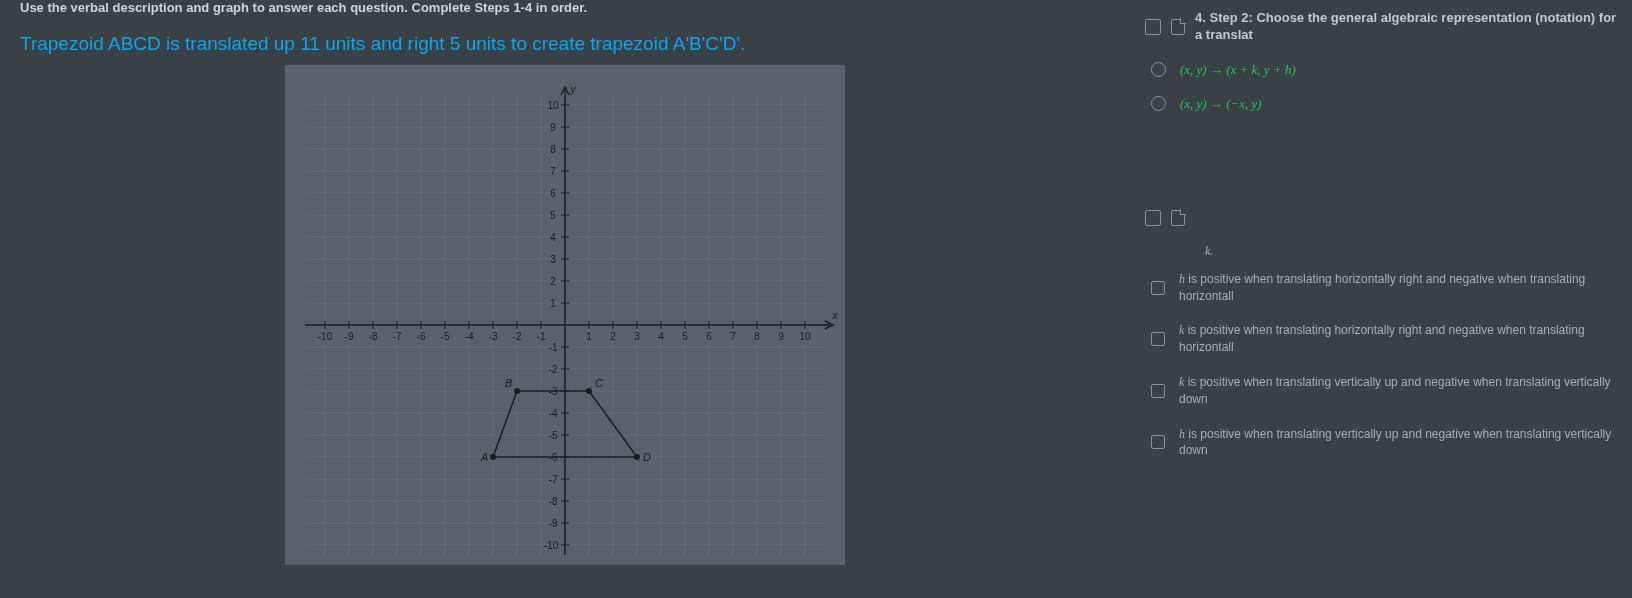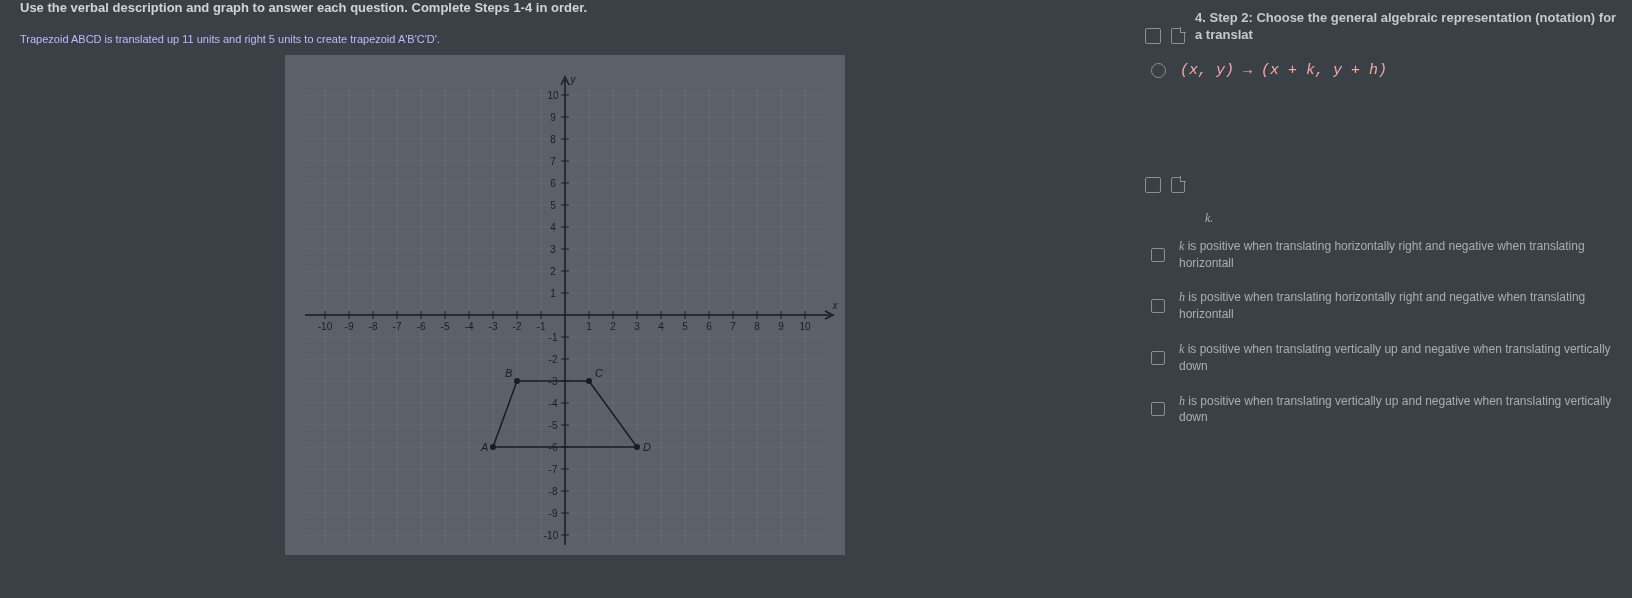--- a/index.html
+++ b/index.html
@@ -24,38 +24,38 @@
       flex: 1;
       padding: 10px 15px;
     }
     .instruction {
       font-size: 13px;
       font-weight: bold;
       color: #d0d4d7;
       margin-bottom: 18px;
     }
     .problem-text {
-      font-size: 11px;
-      color: #c4b5fd;
+      font-size: 19px;
+      color: #0ea5e9;
       margin-bottom: 10px;
     }
     .graph-container {
       display: flex;
       justify-content: center;
       margin-top: 10px;
     }
     .graph {
       background: #5a6168;
       width: 560px;
       height: 500px;
       position: relative;
     }
     .question-header {
       display: flex;
-      align-items: flex-end;
+      align-items: center;
       gap: 10px;
       margin-bottom: 18px;
     }
     .icon-box {
       width: 16px;
       height: 16px;
       border: 1.5px solid #8a9096;
       border-radius: 2px;
       flex-shrink: 0;
     }
@@ -99,24 +99,24 @@
       flex-shrink: 0;
     }
     .checkbox {
       width: 14px;
       height: 14px;
       border: 1.5px solid #8a9096;
       border-radius: 2px;
       flex-shrink: 0;
     }
     .math {
-      font-family: Liberation Mono, monospace;
+      font-family: Liberation Serif, serif;
       font-style: italic;
-      font-size: 15px;
-      color: #fca5a5;
+      font-size: 13px;
+      color: #22c55e;
     }
     .option-text {
       font-size: 12px;
       color: #a8aeb3;
       line-height: 1.4;
     }
     .option-text em {
       font-family: 'Times New Roman', serif;
       font-style: italic;
     }
@@ -306,38 +306,42 @@
     <span class="question-text">
       <span>4.</span>
       <span>Step 2: Choose the general algebraic representation (notation) for a translat</span>
     </span>
   </div>
 
   <div class="option">
     <span class="radio"></span>
     <span class="math">(x, y) → (x + k, y + h)</span>
   </div>
+  <div class="option">
+    <span class="radio"></span>
+    <span class="math">(x, y) → (−x, y)</span>
+  </div>
 
   <div class="section-gap"></div>
 
   <div class="question-header">
     <span class="icon-box"></span>
     <span class="icon-page"></span>
   </div>
   <div class="k-def">k.</div>
 
   <div style="height:12px"></div>
 
   <div class="option">
     <span class="checkbox"></span>
+    <span class="option-text"><em>h</em> <span>is positive when translating horizontally right and negative when translating horizontall</span></span>
+  </div>
+  <div class="option">
+    <span class="checkbox"></span>
     <span class="option-text"><em>k</em> <span>is positive when translating horizontally right and negative when translating horizontall</span></span>
-  </div>
-  <div class="option">
-    <span class="checkbox"></span>
-    <span class="option-text"><em>h</em> <span>is positive when translating horizontally right and negative when translating horizontall</span></span>
   </div>
   <div class="option">
     <span class="checkbox"></span>
     <span class="option-text"><em>k</em> <span>is positive when translating vertically up and negative when translating vertically down</span></span>
   </div>
   <div class="option">
     <span class="checkbox"></span>
     <span class="option-text"><em>h</em> <span>is positive when translating vertically up and negative when translating vertically down</span></span>
   </div>
 </div>

